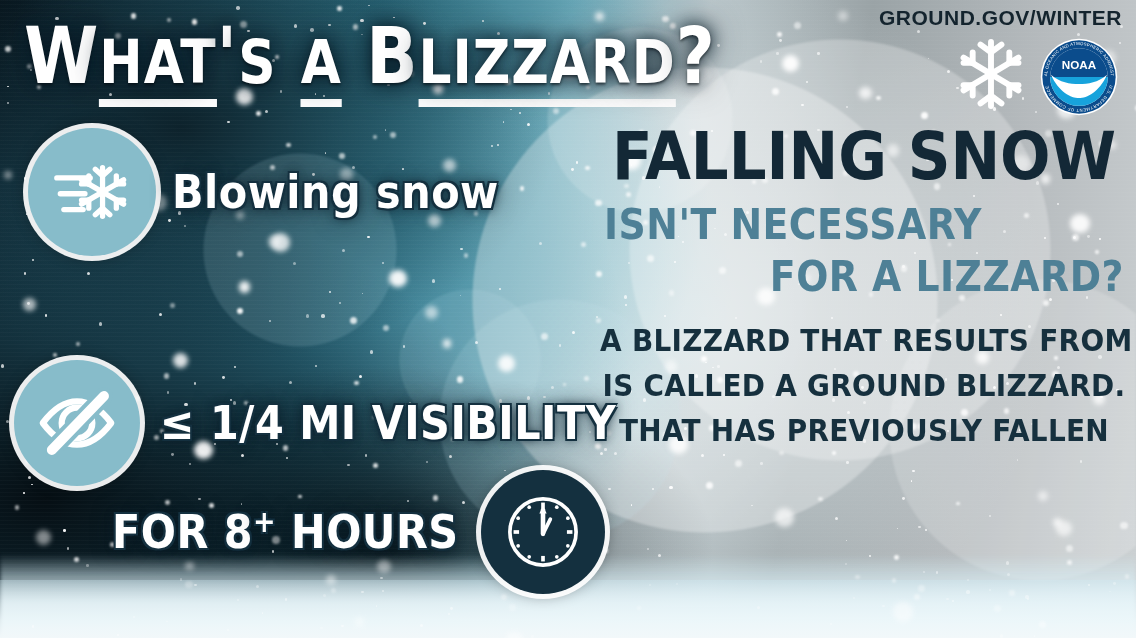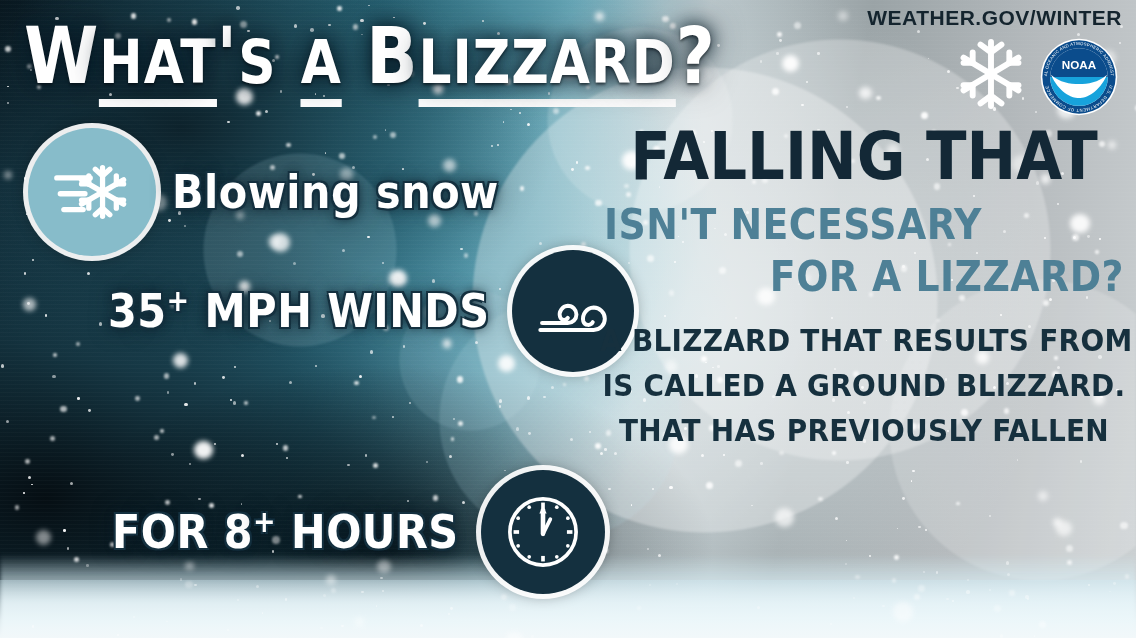--- a/index.html
+++ b/index.html
@@ -651,21 +651,21 @@
       <i class="" style="left:44.7px;top:219.3px;width:3.4px;height:3.4px;opacity:0.88"></i>
       <i class="b" style="left:1054.1px;top:355.9px;width:4.2px;height:4.2px;opacity:0.89"></i>
       <i class="" style="left:361.4px;top:590.7px;width:2.8px;height:2.8px;opacity:0.43"></i>
       <i class="" style="left:1000.0px;top:634.3px;width:3.3px;height:3.3px;opacity:0.30"></i>
     </div>
 
   <div class="title">
     <span>W<u class="sm">HAT</u>'<span class="sm">S</span> <u class="sm">A</u> B<u class="sm">LIZZARD</u>?</span>
   </div>
 
-  <div class="brand">WEATHER.GOV/WINTER</div>
+  <div class="brand">GROUND.GOV/WINTER</div>
 
   <svg class="flake-logo" viewBox="0 0 100 110">
     <g stroke="#ffffff" stroke-width="9" stroke-linecap="round" fill="none">
       <line x1="50" y1="6" x2="50" y2="104"></line>
       <line x1="8" y1="30" x2="92" y2="80"></line>
       <line x1="8" y1="80" x2="92" y2="30"></line>
       <line x1="50" y1="22" x2="34" y2="10"></line>
         <line x1="50" y1="22" x2="66" y2="10"></line>
       <line x1="50" y1="88" x2="34" y2="100"></line>
         <line x1="50" y1="88" x2="66" y2="100"></line>
@@ -724,34 +724,34 @@
           <line x1="17" y1="-10" x2="26" y2="-10"></line>
             <line x1="17" y1="-10" x2="17" y2="-20"></line>
           <line x1="-17" y1="10" x2="-26" y2="10"></line>
             <line x1="-17" y1="10" x2="-17" y2="20"></line>
         </g>
       </svg>
     </div>
     <div class="ltext" style="margin-left:16px;">Blowing snow</div>
   </div>
 
-  <div class="lrow" style="left:108px;top:250px;">
-    <div class="ltext" style="margin-right:22px;">
-      <span>35</span><span class="sup">+</span><span> MPH WINDS</span>
-    </div>
-    <div class="circ dark" style="width:122px;height:122px;">
-      <svg viewBox="0 0 100 100" width="86" height="86">
-        <g stroke="#ffffff" stroke-width="4.6" fill="none" stroke-linecap="round">
-          <path d="M12 72h62a13 13 0 0 0 0-26 13 13 0 0 0-12 16 6 6 0 0 0 11 1"></path>
-          <path d="M14 64h30a10 10 0 0 0 0-20 10 10 0 0 0-9 13 5 5 0 0 0 9 1"></path>
+
+  <div class="lrow" style="left:14px;top:360px;">
+    <div class="circ light" style="width:126px;height:126px;">
+      <svg viewBox="0 0 100 100" width="90" height="90">
+        <g stroke="#ffffff" stroke-width="7" fill="none" stroke-linejoin="round">
+          <path d="M12 50c12-16 24-24 38-24s26 8 38 24c-12 16-24 24-38 24S24 66 12 50z"></path>
+          <circle cx="50" cy="50" r="17"></circle>
         </g>
+        <line x1="22" y1="80" x2="80" y2="20" stroke="#87bcca" stroke-width="20" stroke-linecap="round"></line>
+        <line x1="22" y1="80" x2="80" y2="20" stroke="#ffffff" stroke-width="11" stroke-linecap="round"></line>
       </svg>
     </div>
+    <div class="ltext" style="margin-left:20px;">≤ 1/4 MI VISIBILITY</div>
   </div>
-
 
   <div class="lrow" style="left:112px;top:470px;">
     <div class="ltext" style="margin-right:22px;">
       <span>FOR 8</span><span class="sup">+</span><span> HOURS</span>
     </div>
     <div class="circ dark" style="width:124px;height:124px;">
       <svg viewBox="0 0 100 100" width="92" height="92">
         <circle cx="50" cy="50" r="36" fill="none" stroke="#ffffff" stroke-width="4"></circle>
         <g fill="#ffffff">
           <rect x="48" y="18" width="4" height="6"></rect>
@@ -770,21 +770,21 @@
         <g stroke="#ffffff" stroke-linecap="round">
           <line x1="50" y1="52" x2="50" y2="26" stroke-width="5"></line>
           <line x1="50" y1="52" x2="58" y2="36" stroke-width="4"></line>
         </g>
         <polygon points="50,22 46,30 54,30" fill="#ffffff"></polygon>
       </svg>
     </div>
   </div>
 
   <div class="rpanel">
-    <div class="r-falling">FALLING THAT</div>
+    <div class="r-falling">FALLING SNOW</div>
     <div class="r-isnt">ISN'T NECESSARY</div>
     <div class="r-for">FOR A LIZZARD?</div>
     <div class="r-body">
       <div>A BLIZZARD THAT RESULTS FROM SNOW</div>
       <div>IS CALLED A GROUND BLIZZARD.</div>
       <div>THAT HAS PREVIOUSLY FALLEN</div>
     </div>
   </div>
 
 </div>

